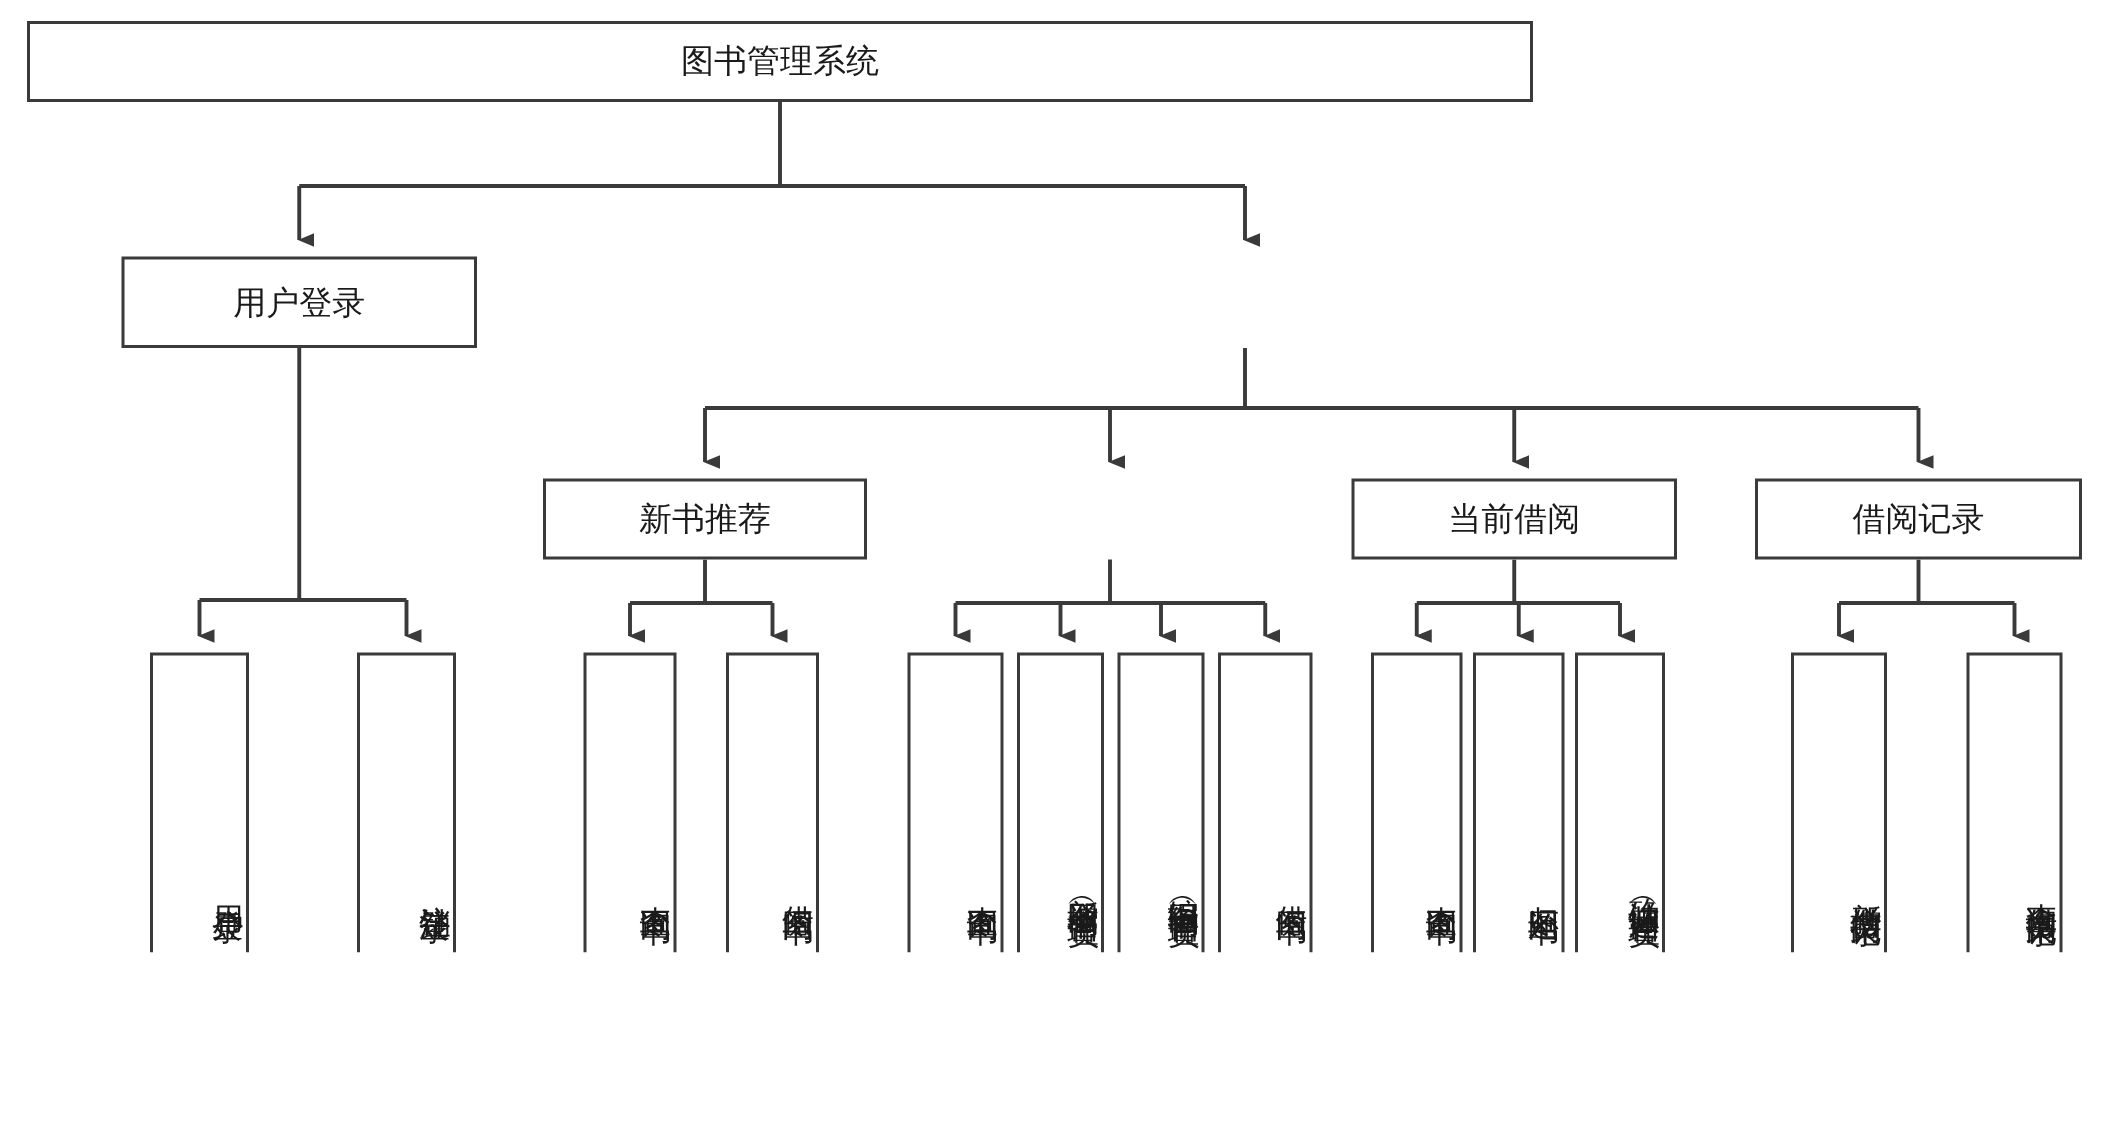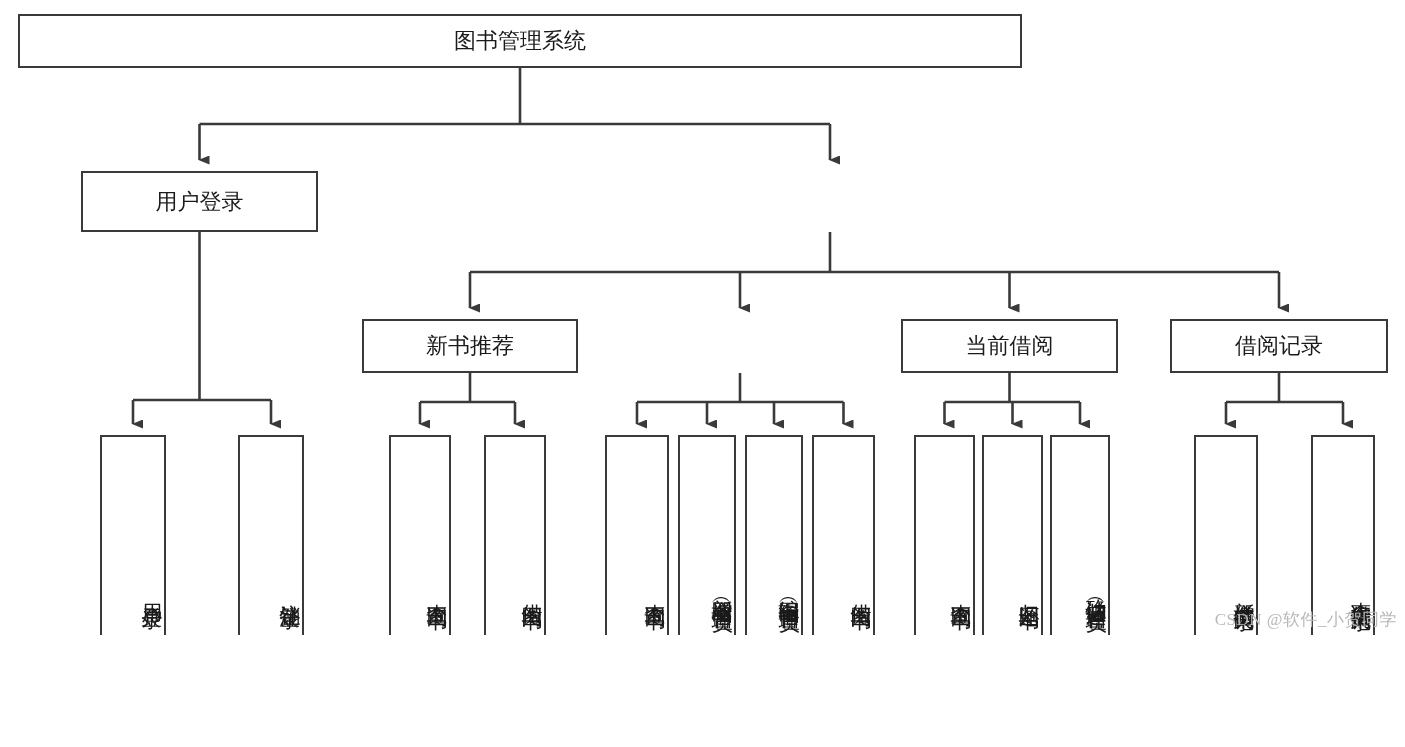--- a/index.html
+++ b/index.html
@@ -185,14 +185,13 @@
   <div class="node v" style="left:1050px; top:435px; width:60px; height:297px;">
     <span class="lbl">确认归还（管理员）</span>
   </div>
   <div class="node v" style="left:1194px; top:435px; width:64px; height:297px;">
     <span class="lbl">新增借阅记录</span>
   </div>
   <div class="node v" style="left:1311px; top:435px; width:64px; height:297px;">
     <span class="lbl">查询借阅记录</span>
   </div>
 
-  <div class="watermark">CSDN @软件_小贺同学</div>
 </div>
 
 </body></html>

